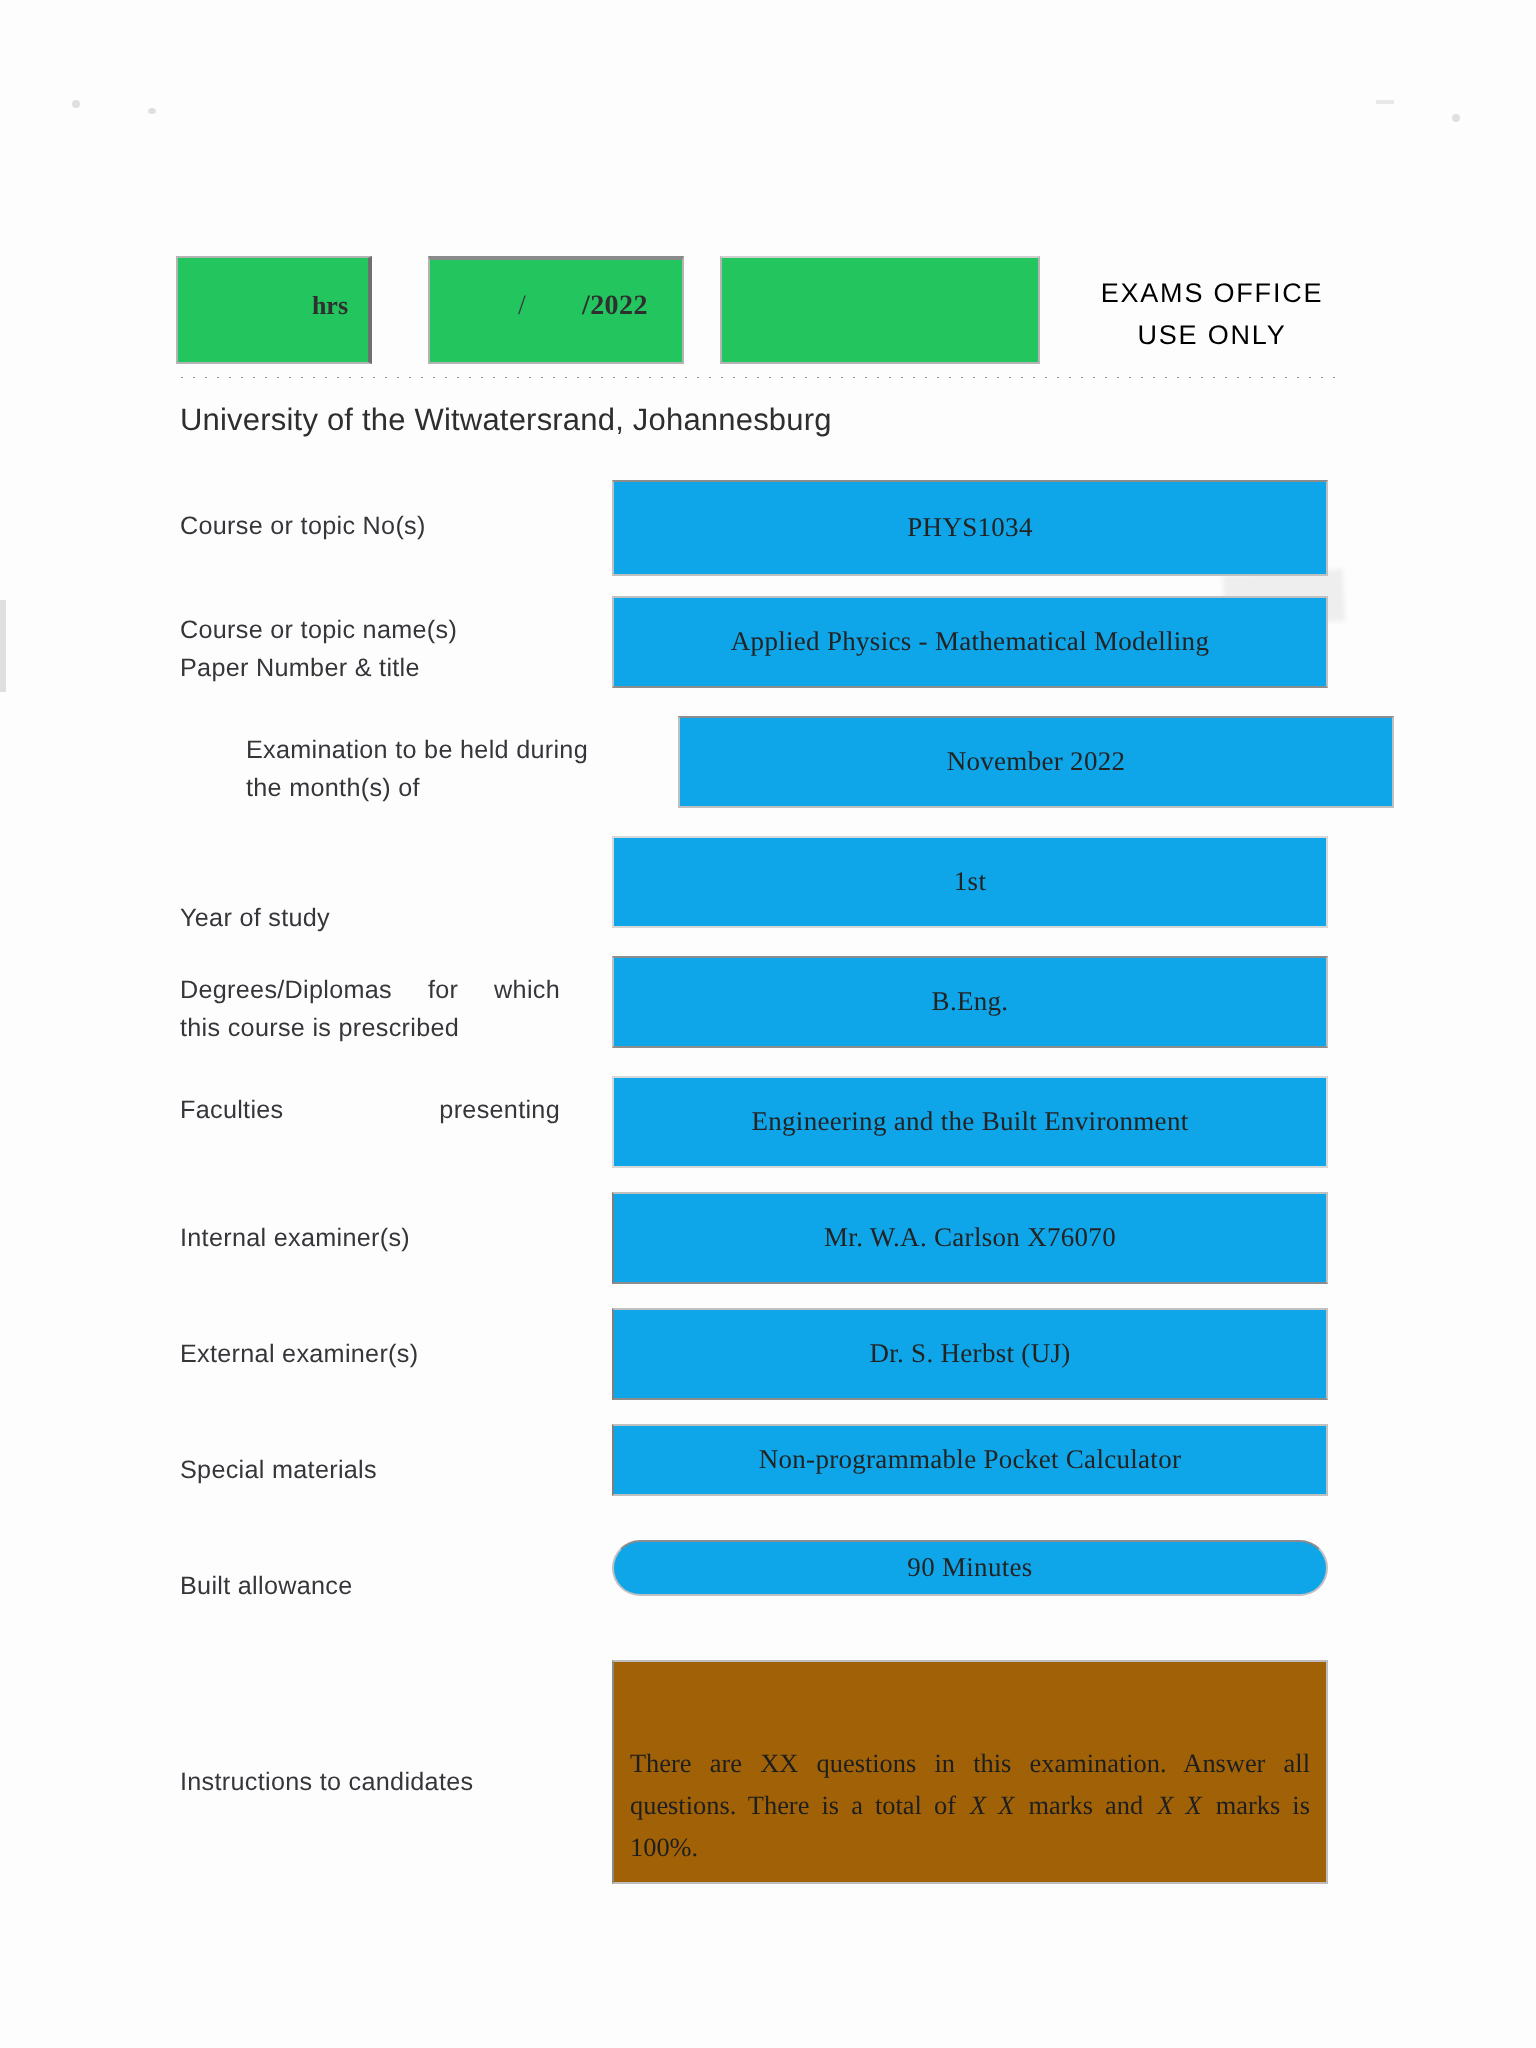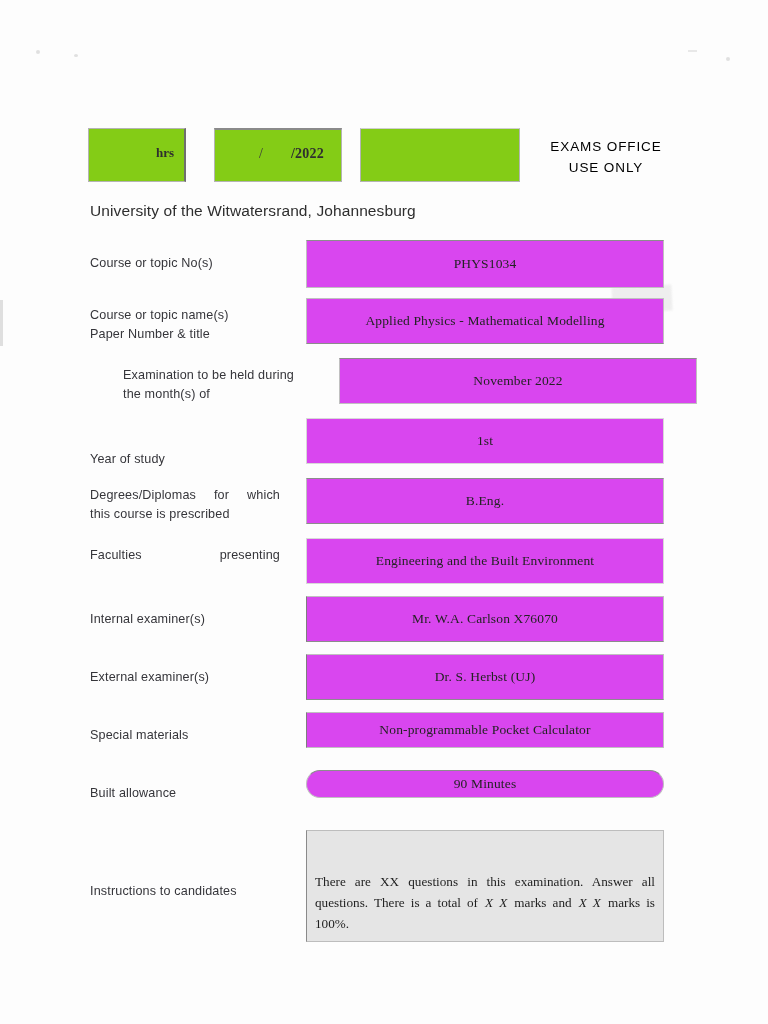--- a/index.html
+++ b/index.html
@@ -52,21 +52,21 @@
     left: 88px;
     top: 128px;
     width: 584px;
     height: 56px;
   }
   .hbox {
     position: absolute;
     top: 0;
     height: 54px;
     border: 1px solid #b4b4b4;
-    background: #84cc16;
+    background: #22c55e;
     box-sizing: border-box;
   }
   .hbox.hrs {
     left: 0;
     width: 98px;
     border-right: 2px solid #6f6f6f;
   }
   .hbox.date {
     left: 126px;
     width: 128px;
@@ -169,21 +169,21 @@
     display: block;
     text-align: left;
     text-align-last: left;
   }
   .value-box {
     position: absolute;
     left: 306px;
     width: 358px;
     box-sizing: border-box;
     border: 1px solid #c0c0c0;
-    background: #d946ef;
+    background: #0ea5e9;
     display: flex;
     align-items: center;
     justify-content: center;
   }
   .value-text {
     font-family: "Liberation Serif", serif;
     font-size: 13.5px;
     color: #232323;
     letter-spacing: .15px;
     text-align: center;
@@ -195,21 +195,21 @@
   .b-light      { border-color: #d8d8d8; }
 
   
   .instructions-box {
     position: absolute;
     left: 306px;
     width: 358px;
     box-sizing: border-box;
     border: 1px solid #bdbdbd;
     border-left: 1.6px solid #8a8a8a;
-    background: #e5e5e5;
+    background: #a16207;
     padding: 40px 8px 10px 8px;
   }
   .instructions-text {
     font-family: "Liberation Serif", serif;
     font-size: 13.2px;
     line-height: 21px;
     color: #1e1e1e;
     text-align: justify;
   }
   .mathvar {

